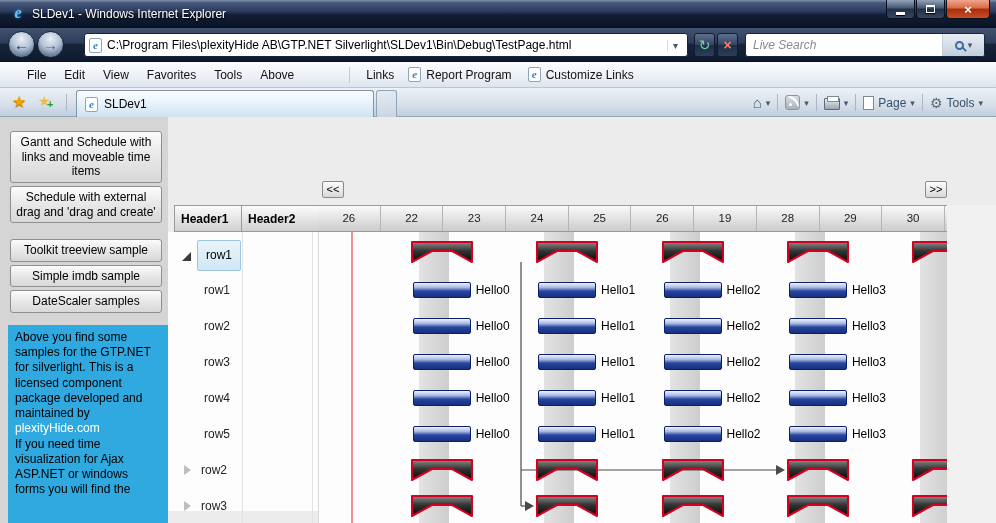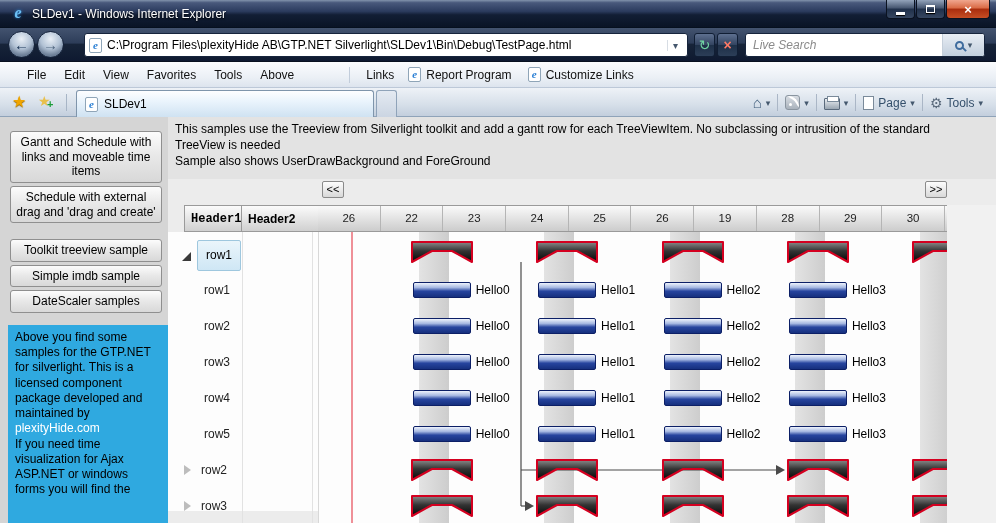--- a/index.html
+++ b/index.html
@@ -102,21 +102,21 @@
   .main { position:absolute; left:168px; top:0; width:828px; height:406px; background:#ececec; overflow:hidden; }
   .desc { position:absolute; left:0; top:0; width:828px; height:62px; background:#e3e3e3; padding:5px 0 0 7px;
     font-size:12px; line-height:1.32; color:#000; }
   .desc div { white-space:nowrap; }
   .pager { position:absolute; top:64px; width:22px; height:17px; font-size:11px; color:#000; text-align:center; line-height:15px;
     background:linear-gradient(180deg,#fdfdfd,#d8d8d8); border:1px solid #8a8a8a; border-radius:2px; }
   .pager.left { left:154px; } .pager.right { left:757px; }
 
   .hdr { position:absolute; top:88px; height:27px; background:linear-gradient(180deg,#fbfbfb,#d0d0d0);
     border:1px solid #9a9a9a; font-weight:bold; font-size:12px; padding:6px 0 0 6px; color:#000; }
-  .hdr.h1 { left:16px; width:82px;font-family:Liberation Mono, monospace; } .hdr.h2 { left:73px; width:94px; }
+  .hdr.h1 { left:6px; width:82px; } .hdr.h2 { left:73px; width:94px; }
 
   .timescale { position:absolute; left:150px; top:88px; width:629px; height:27px; display:flex; overflow:hidden;
     background:linear-gradient(180deg,#fafafa,#cccccc); border-top:1px solid #9a9a9a; border-bottom:1px solid #9a9a9a; }
   .ts-cell { width:62.7px; flex:none; text-align:center; padding-top:6px; font-size:11.5px; color:#222; border-right:1px solid #b5b5b5; }
 
   .gutter { position:absolute; left:779px; top:88px; width:49px; height:318px; background:#f1f1f1; }
 
   .tree { position:absolute; left:0; top:115px; width:150px; height:279px; background:#fdfdfd; }
   .tree .vline { position:absolute; top:0; width:1px; height:291px; background:#e2e2e2; }
   .exp-open { position:absolute; width:0; height:0; border-left:9px solid transparent; border-bottom:9px solid #3a3a3a; }
@@ -240,25 +240,20 @@
       <div class="sbtn">Simple imdb sample</div>
       <div class="sbtn">DateScaler samples</div>
       <div class="side-info">
         <span class="blk">Above you find some samples for the GTP.NET for silverlight. This is a licensed component package developed and maintained by</span>
         <span class="lnk">plexityHide.com</span>
         <span class="blk">If you need time visualization for Ajax ASP.NET or windows forms you will find the</span>
       </div>
     </div>
 
     <div class="main">
-      <div class="desc">
-        <div>This samples use the Treeview from Silverlight toolkit and add a gantt row for each TreeViewItem. No subclassing or intrusition of the standard</div>
-        <div>TreeView is needed</div>
-        <div>Sample also shows UserDrawBackground and ForeGround</div>
-      </div>
 
       <div class="pager left">&lt;&lt;</div>
       <div class="pager right">&gt;&gt;</div>
 
       <div class="hdr h1">Header1</div>
       <div class="hdr h2">Header2</div>
 
       <div class="gutter"></div>
       <div class="timescale" id="timescale">
           <div class="ts-cell">26</div>

